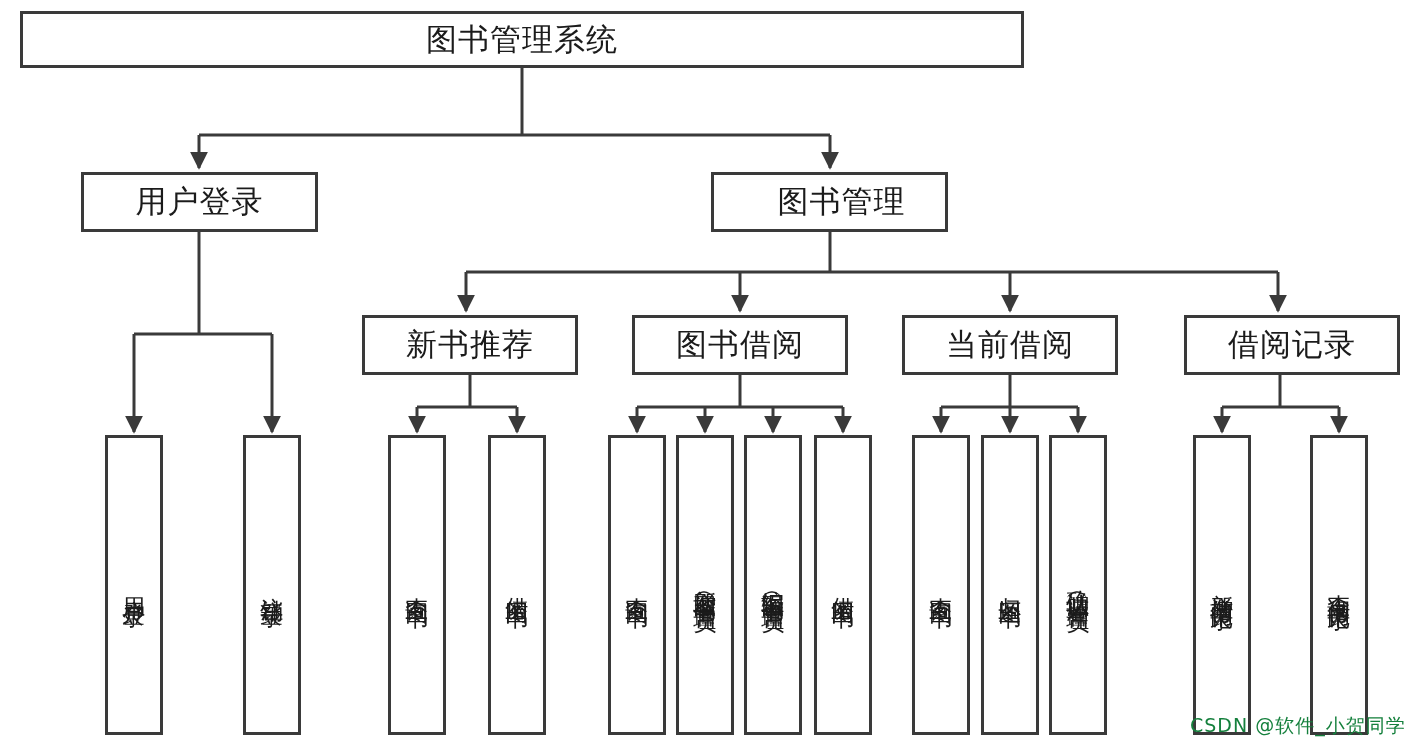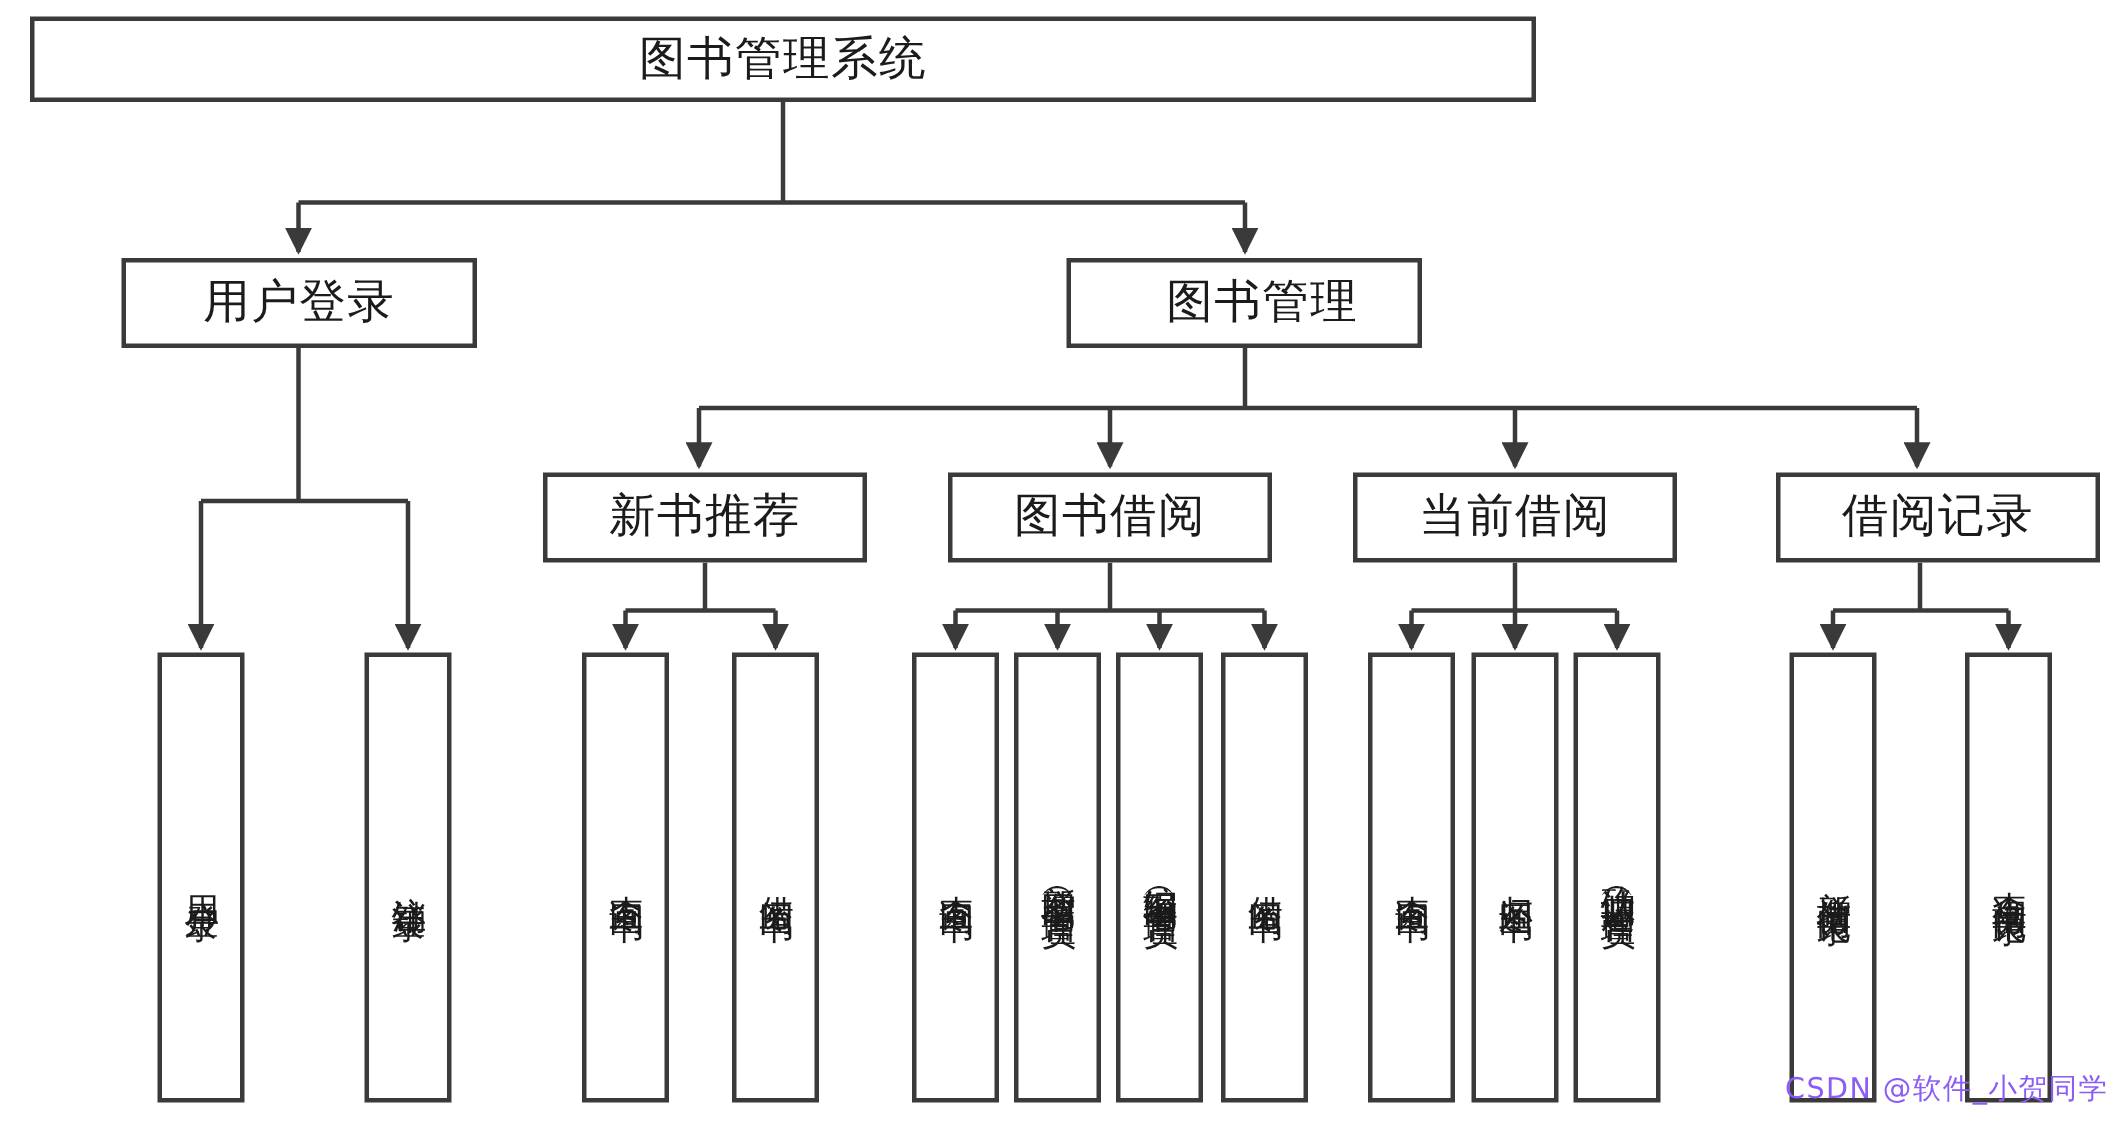--- a/index.html
+++ b/index.html
@@ -49,21 +49,21 @@
   }
   .node.vertical .vlabel {
     writing-mode: vertical-rl;
     text-orientation: upright;
     white-space: nowrap;
     line-height: 1.15;
     letter-spacing: 3px;
   }
   .watermark {
     position: absolute;
-    color: #8b5cf6;
+    color: #15803d;
     font-size: 19px;
     letter-spacing: 1px;
     white-space: nowrap;
     z-index: 3;
   }
 </style>
 </head>
 <body>
 
 <div id="canvas">

